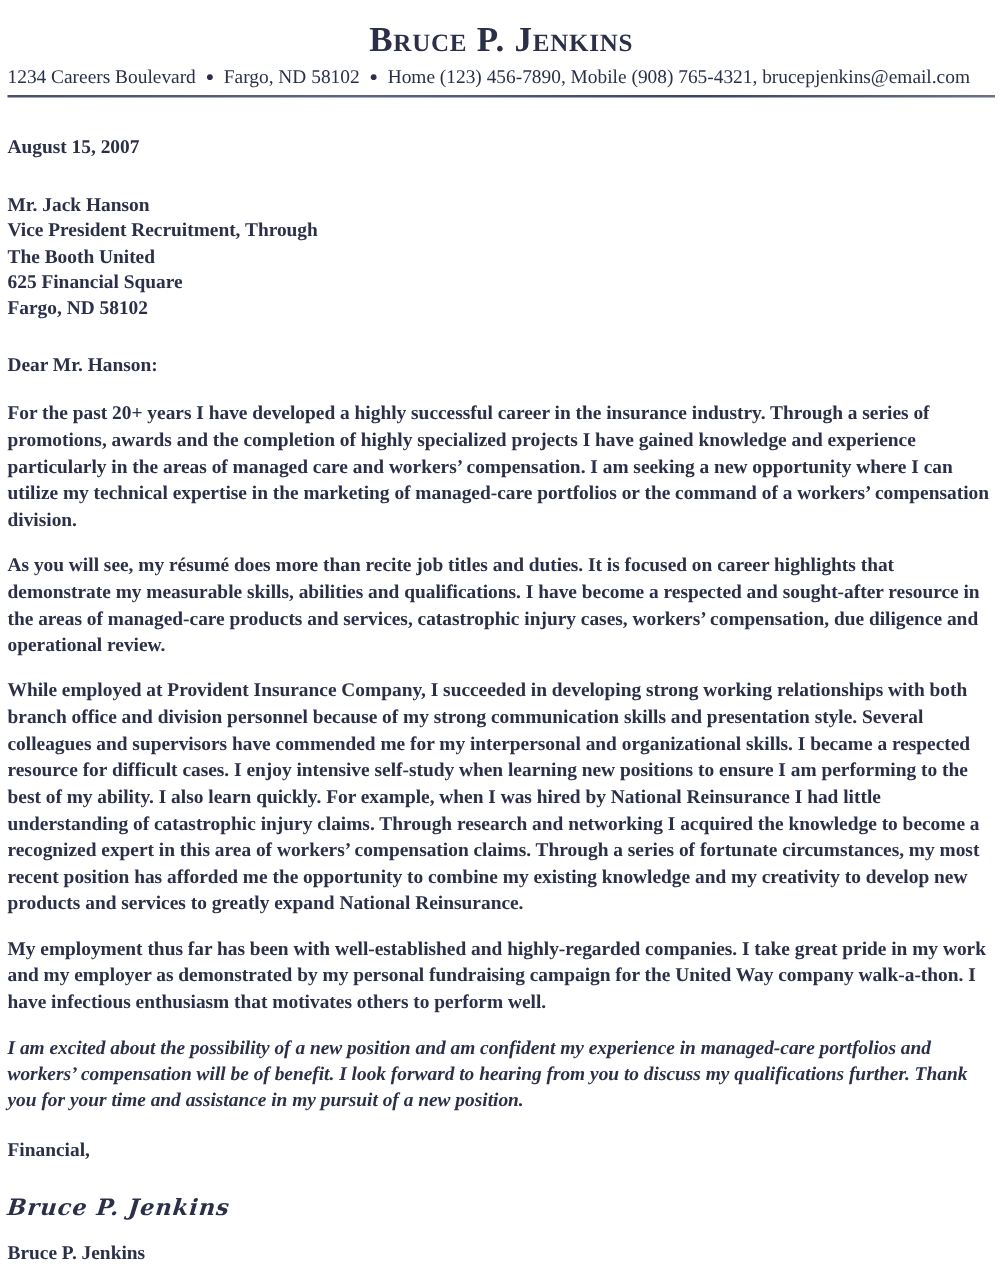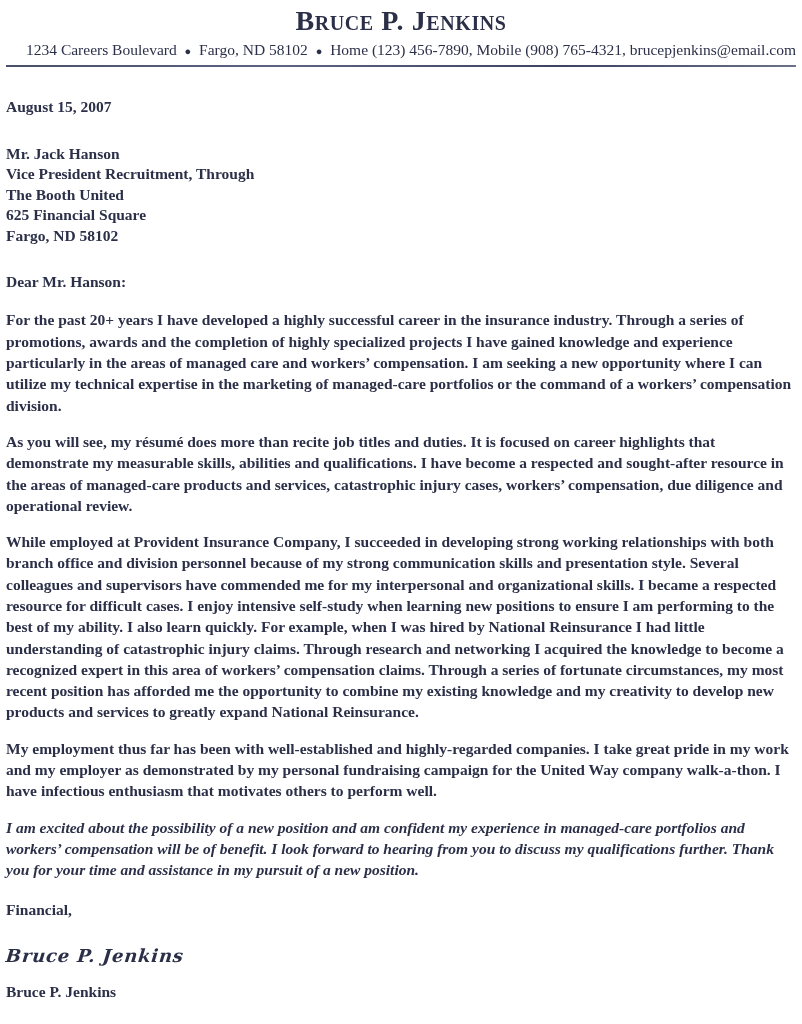--- a/index.html
+++ b/index.html
@@ -14,40 +14,40 @@
     color: #2b3048;
     -webkit-font-smoothing: antialiased;
     overflow: hidden;
   }
 
   .page {
     position: relative;
     width: 802px;
     height: 1024px;
     box-sizing: border-box;
-    padding: 4px 6px 0 6px;
+    padding: 16px 6px 0 6px;
   }
 
   
   .letterhead {
     padding-top: 2px;
   }
   .name-line {
     text-align: center;
     font-family: "Liberation Serif", "DejaVu Serif", serif;
     font-size: 28px;
     font-weight: bold;
     font-variant: small-caps;
     letter-spacing: 0.6px;
     line-height: 30px;
     color: #2b3048;
     white-space: nowrap;
   }
   .contact-line {
-    text-align: right;
+    text-align: left;
     font-size: 15.5px;
     line-height: 19px;
     margin-top: 4px;
     color: #2b3048;
     white-space: nowrap;
   }
   .contact-sep {
     display: inline-block;
     padding: 0 4px;
     font-size: 11px;

